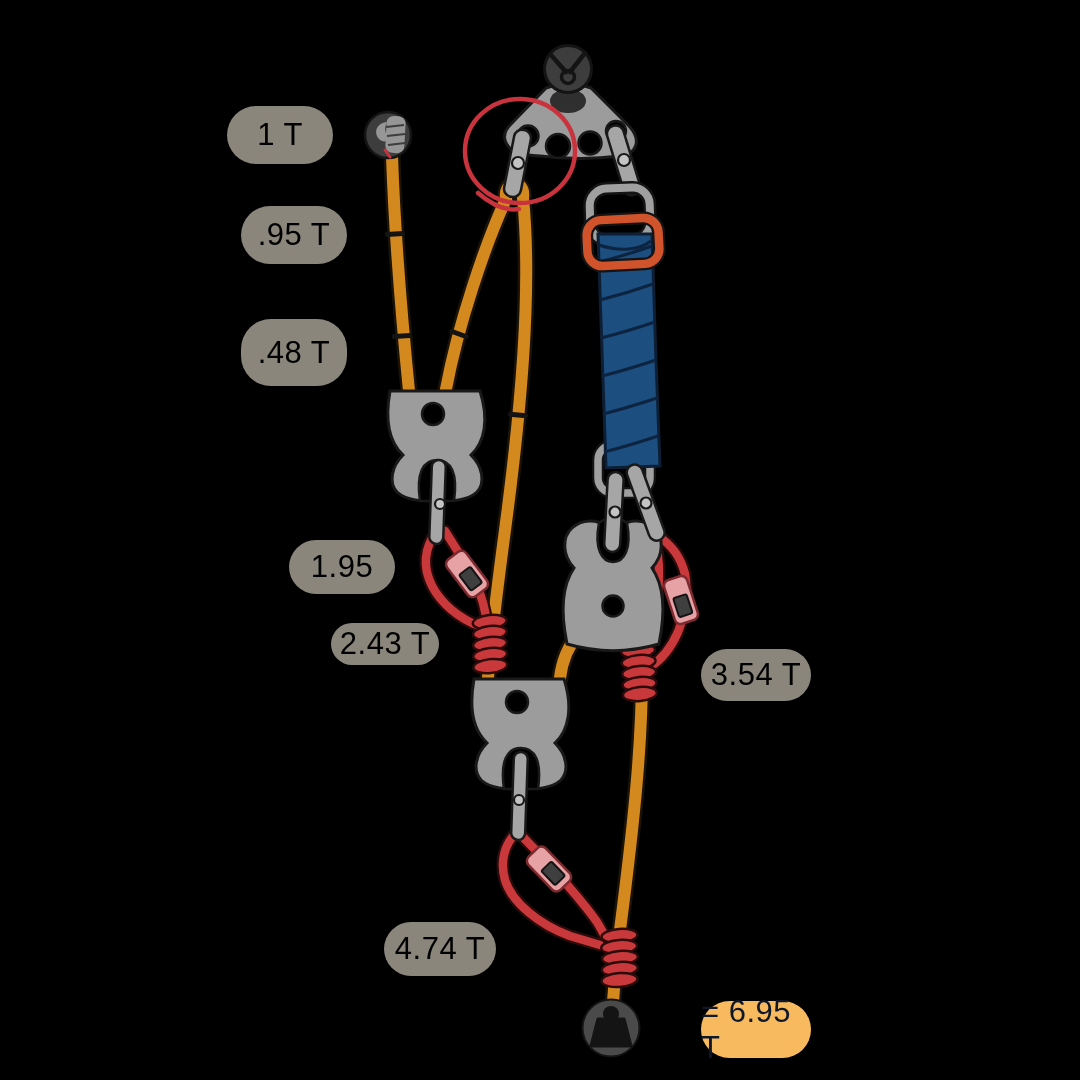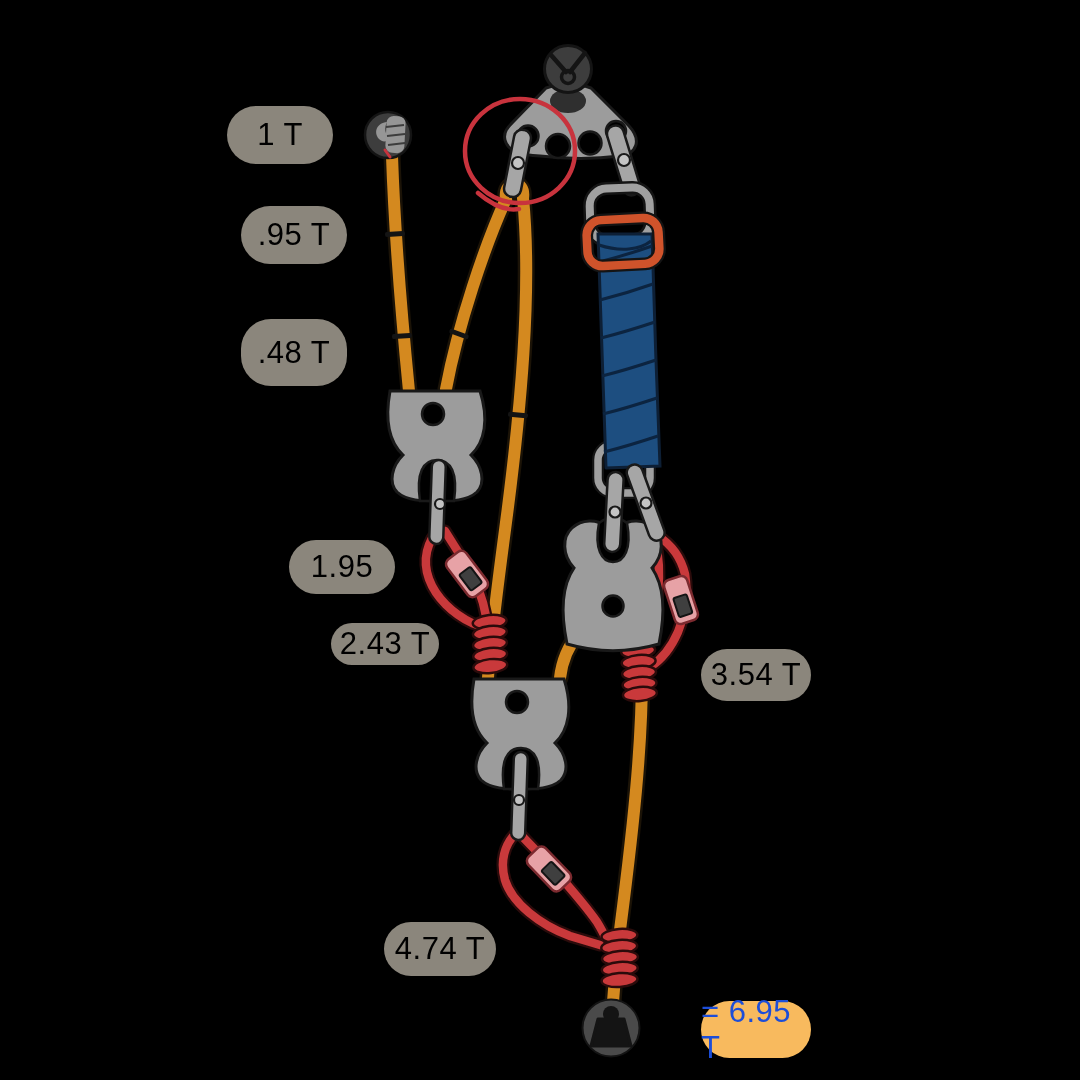--- a/index.html
+++ b/index.html
@@ -8,21 +8,21 @@
     background:var(--background,#000000);overflow:hidden;
     font-family:"Liberation Sans",sans-serif;
   }
   .stage svg{position:absolute;left:0;top:0;}
   .pill{
     position:absolute;display:flex;align-items:center;justify-content:center;
     background:var(--label-gray,#8b867c);color:#000000;
     font-size:31px;letter-spacing:0.5px;border-radius:30px;
     font-family:"Liberation Sans",sans-serif;
   }
-  .pill.orange{background:var(--label-highlight,#f8ba5e);color:#1d4ed8;}
+  .pill.orange{background:var(--label-highlight,#f8ba5e);color:#0f172a;}
 </style>
 </head>
 <body>
 
 <div class="stage">
 
 <svg width="1080" height="1080" viewBox="0 0 1080 1080">
 
   <g>
 

